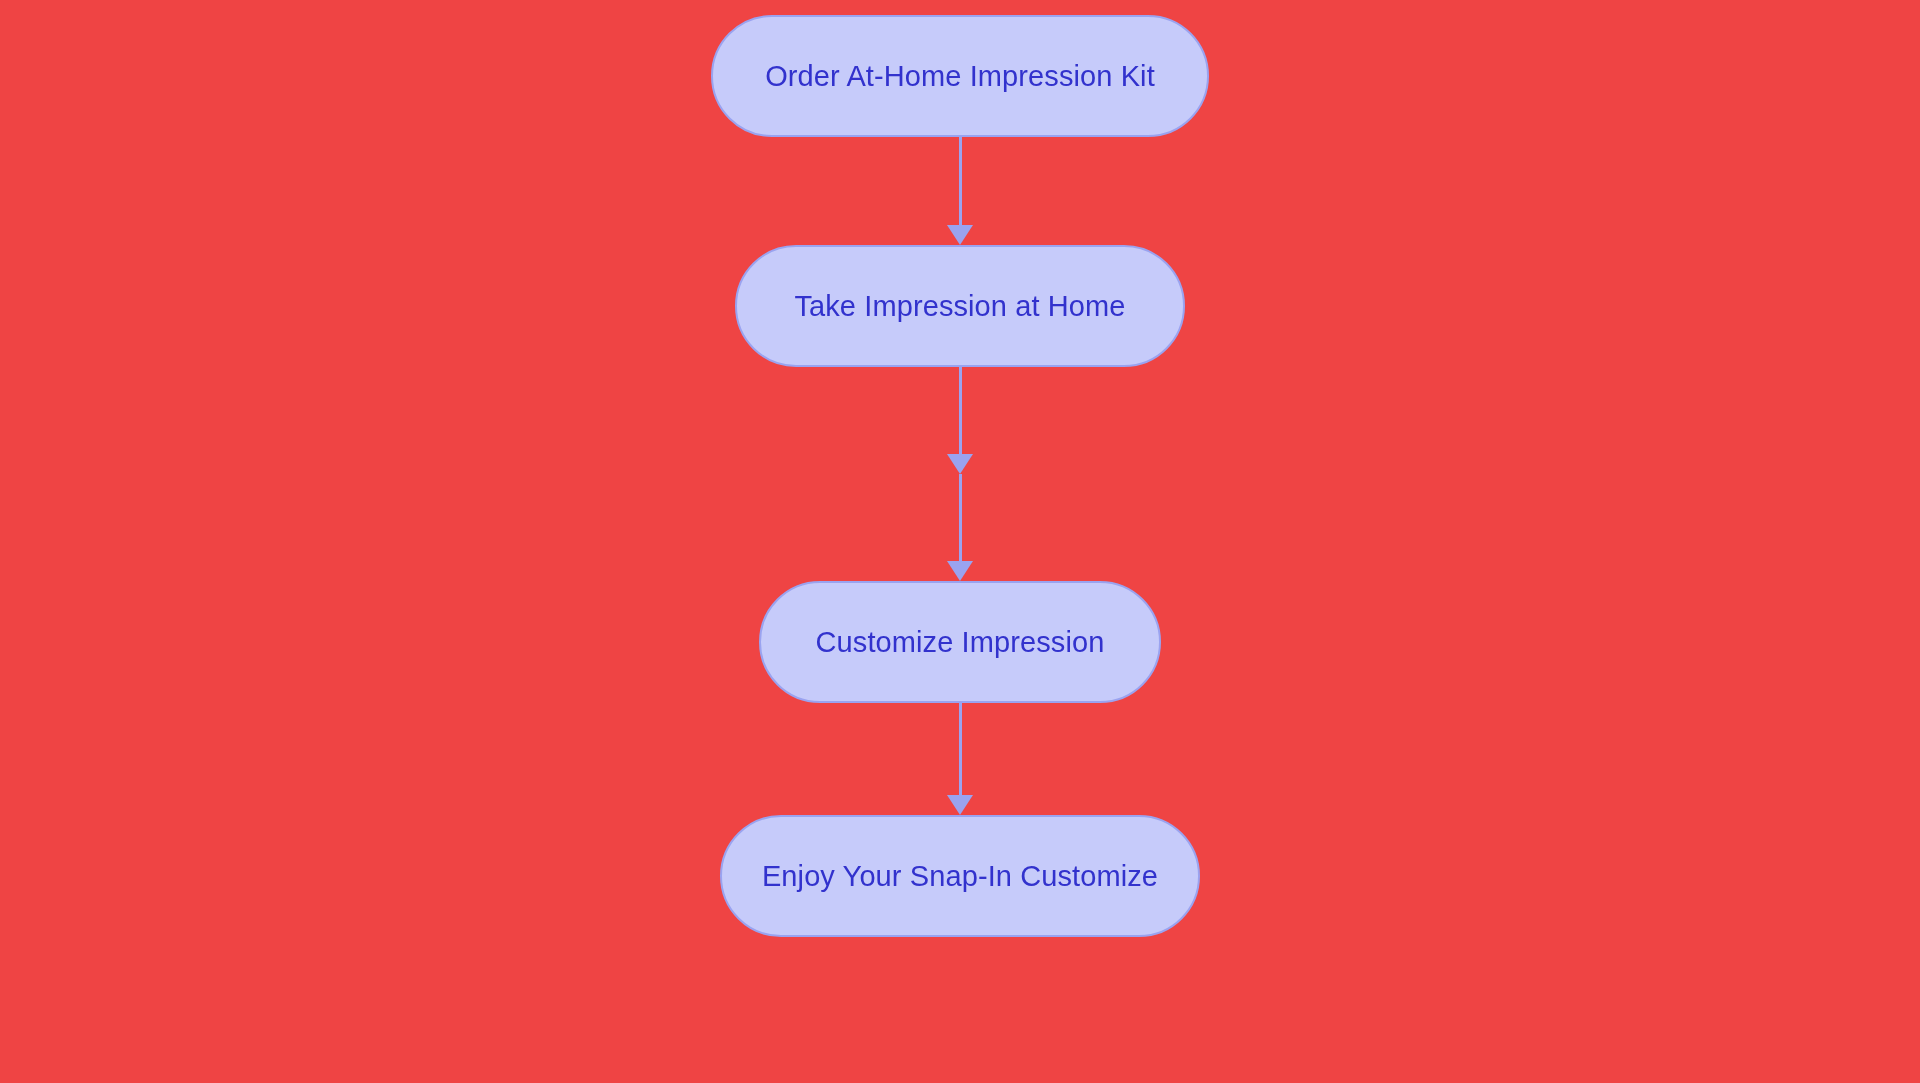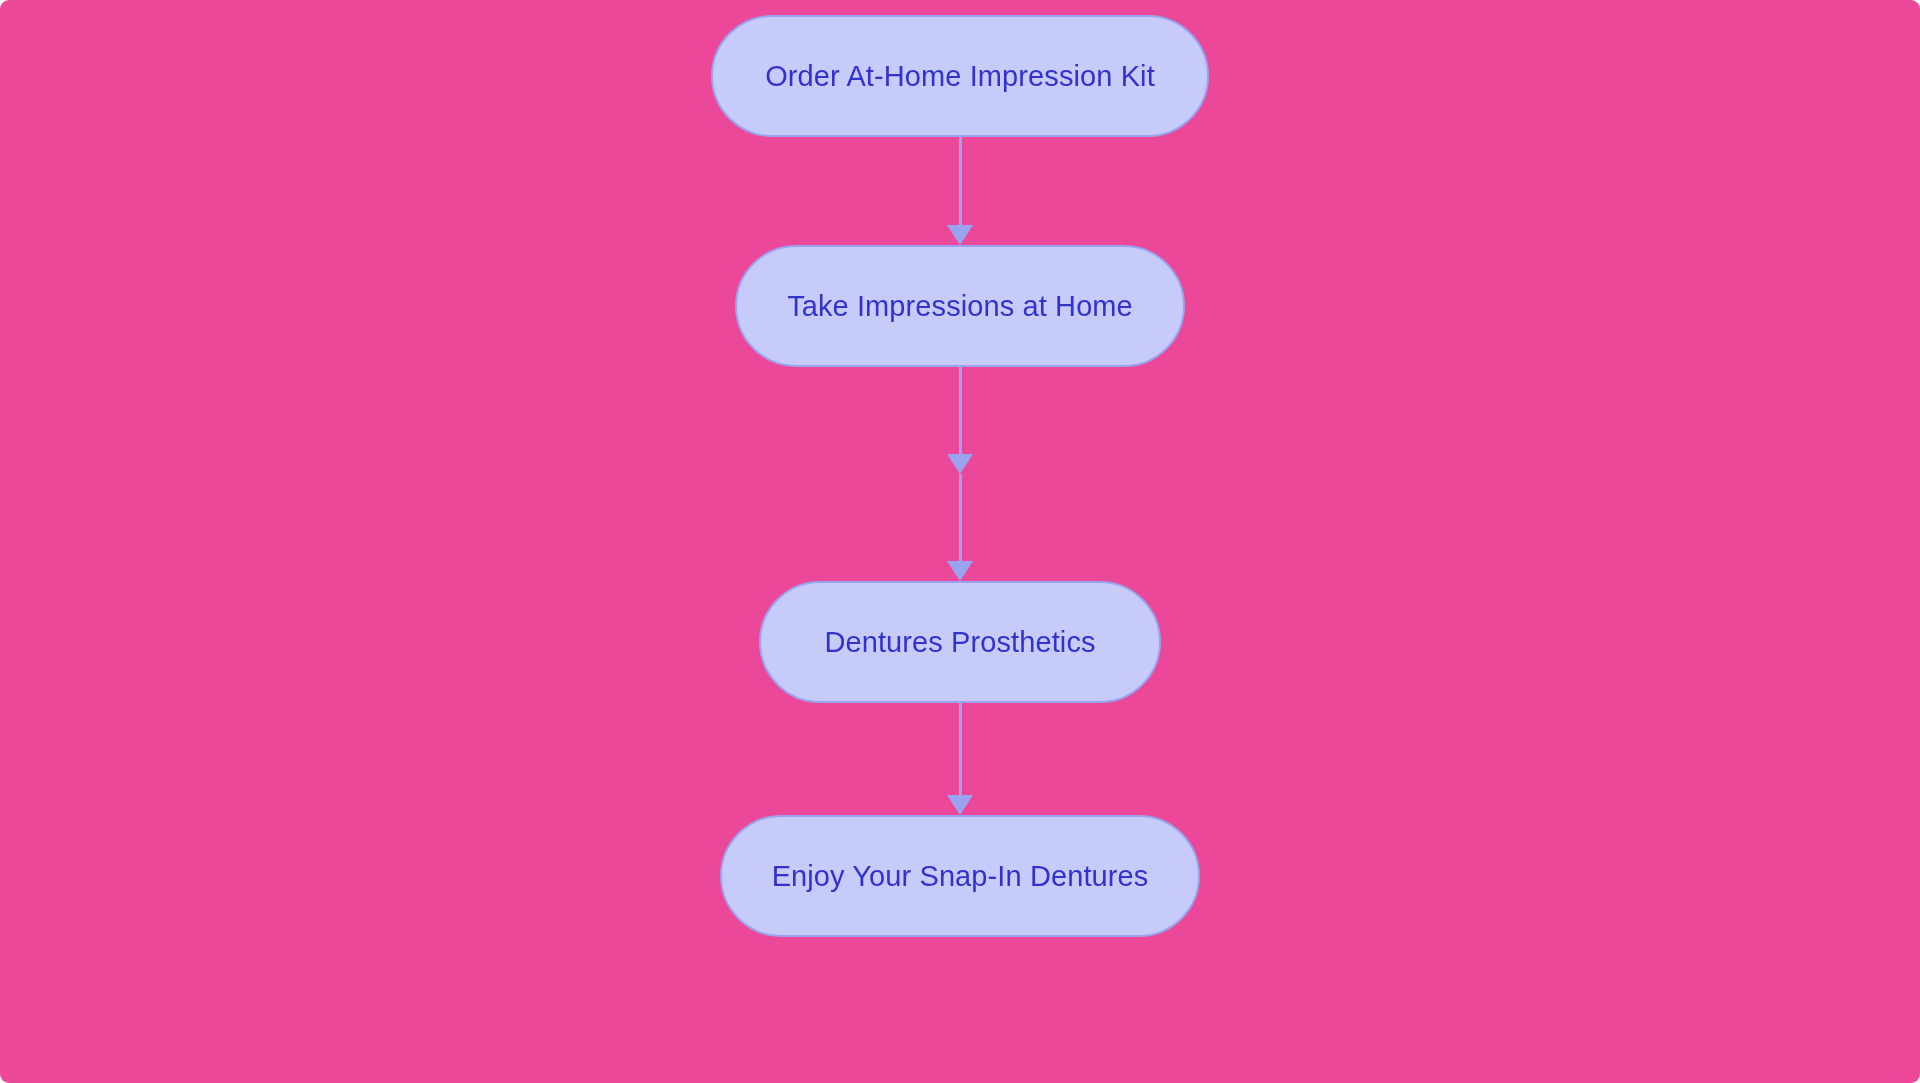--- a/index.html
+++ b/index.html
@@ -11,22 +11,21 @@
     width: 1920px;
     height: 1083px;
     font-family: "Liberation Sans", sans-serif;
     overflow: hidden;
   }
 
   #flowchart {
     position: relative;
     width: 1920px;
     height: 1083px;
-    background: #ec4899;
-    border-radius: 9px;
+    background: #ef4444;
   }
 
   .flow-column {
     position: absolute;
     left: 0;
     top: 0;
     width: 1920px;
     height: 1083px;
     display: flex;
     flex-direction: column;
@@ -101,41 +100,41 @@
     <div class="node node-0">
       <span class="node-label">Order At-Home Impression Kit</span>
     </div>
 
     <div class="connector connector-0">
       <div class="connector-line"></div>
       <div class="connector-head"></div>
     </div>
 
     <div class="node node-1">
-      <span class="node-label">Take Impressions at Home</span>
+      <span class="node-label">Take Impression at Home</span>
     </div>
 
     <div class="connector connector-1">
       <div class="connector-line"></div>
       <div class="connector-head"></div>
     </div>
 
 
     <div class="connector connector-2">
       <div class="connector-line"></div>
       <div class="connector-head"></div>
     </div>
 
     <div class="node node-3">
-      <span class="node-label">Dentures Prosthetics</span>
+      <span class="node-label">Customize Impression</span>
     </div>
 
     <div class="connector connector-3">
       <div class="connector-line"></div>
       <div class="connector-head"></div>
     </div>
 
     <div class="node node-4">
-      <span class="node-label">Enjoy Your Snap-In Dentures</span>
+      <span class="node-label">Enjoy Your Snap-In Customize</span>
     </div>
 
   </div>
 </div>
 
 </body></html>

